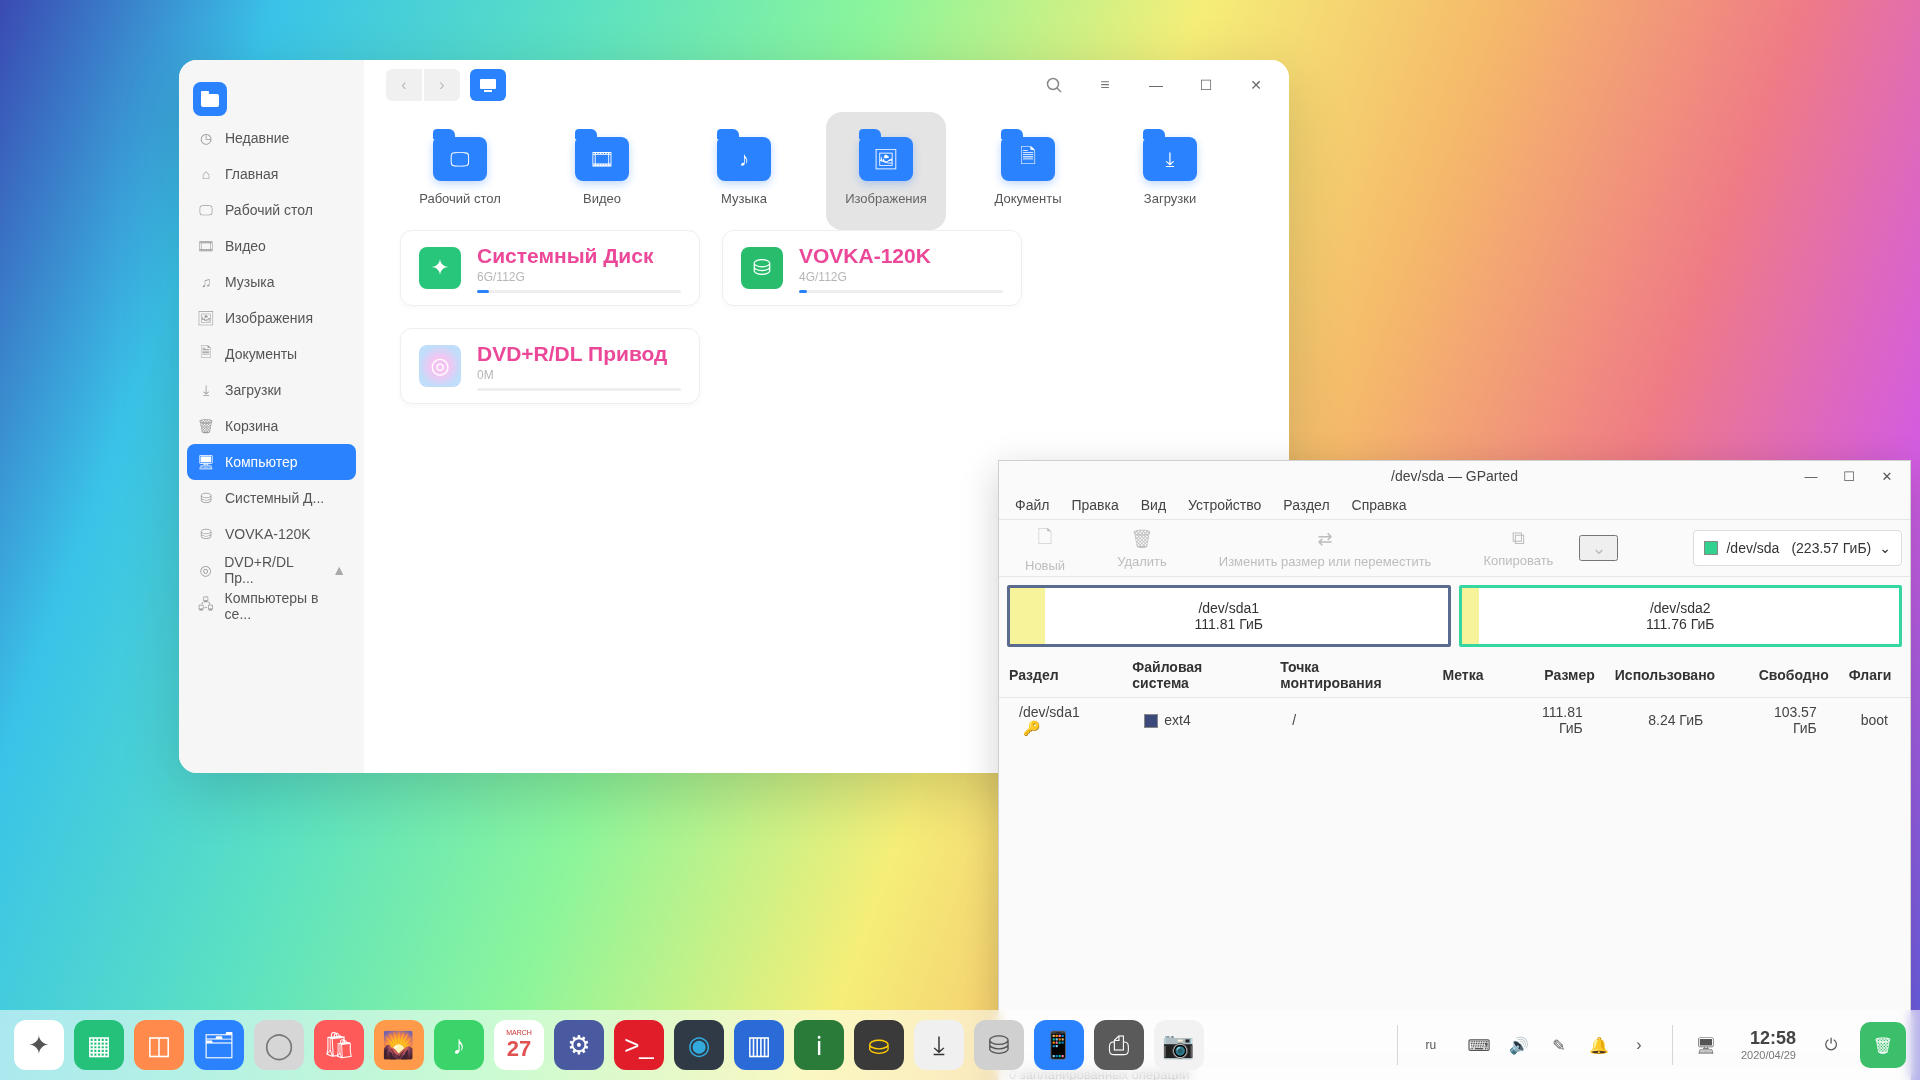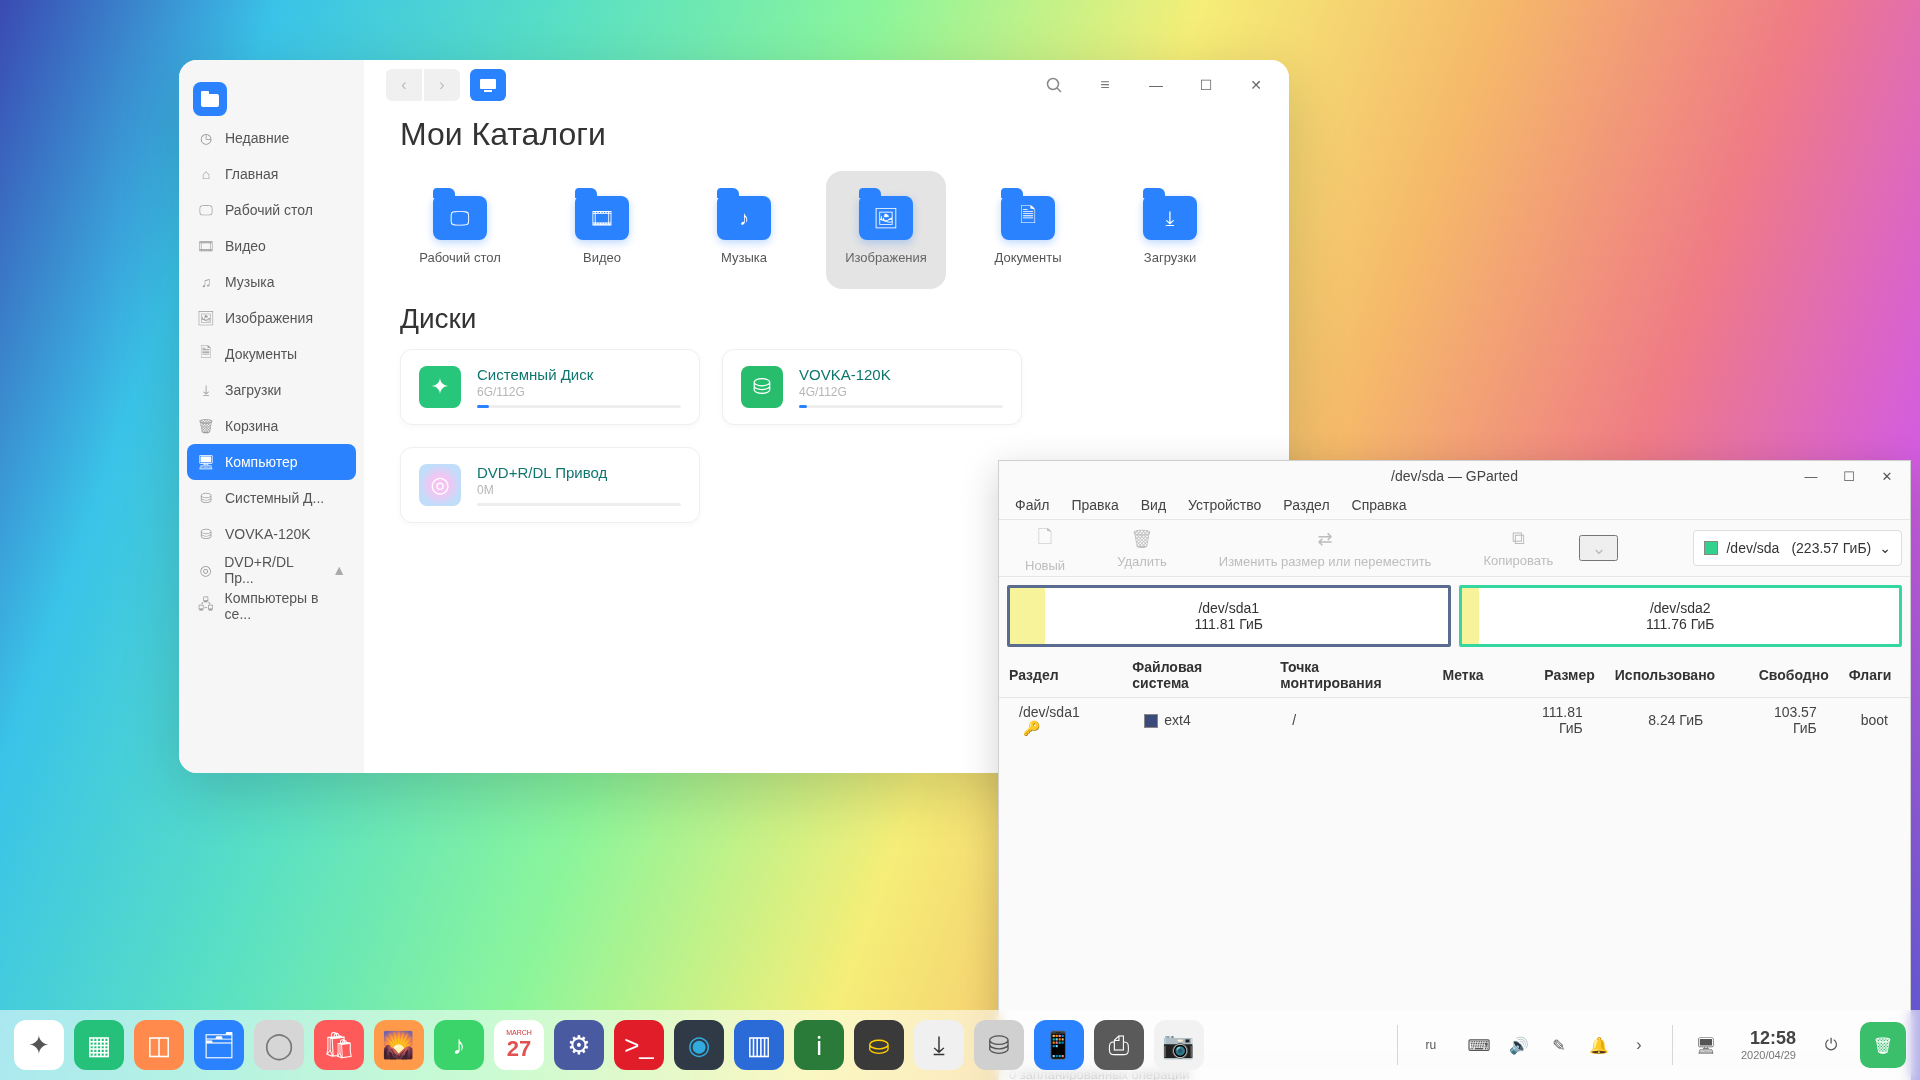--- a/index.html
+++ b/index.html
@@ -77,21 +77,21 @@
 .disk-card {
   width:300px; height:76px; background:#fff; border:1px solid #efefef; border-radius:12px;
   display:flex; align-items:center; padding:0 18px; gap:16px;
   box-shadow: 0 2px 6px rgba(0,0,0,.03);
 }
 .disk-icon { width:42px; height:42px; border-radius:8px; display:flex; align-items:center; justify-content:center; font-size:22px; color:#fff; }
 .disk-icon.sys { background:#27c67a; }
 .disk-icon.hdd { background:#28bd6c; }
 .disk-icon.dvd { background: radial-gradient(circle,#f4c4f2 30%,#c0ddfa 70%); }
 .disk-info { flex:1; }
-.disk-name { font-size:15px; color:#0f766e; font-weight:400; }
+.disk-name { font-size:21px; color:#ec4899; font-weight:700; }
 .disk-sub  { font-size:12px; color:#b6b6b6; margin-top:2px; }
 .disk-bar  { height:3px; background:#eee; border-radius:2px; margin-top:6px; position:relative; }
 .disk-fill { position:absolute; left:0; top:0; height:100%; background:#2a82ff; border-radius:2px; }
 
 .fm-status { position:absolute; bottom:8px; right:30px; font-size:13px; color:#888; }
 
 
 .gp-window {
   position: absolute; left: 998px; top: 428px; width: 913px; height: 629px;
   background:#fafafa; border:1px solid #cfcfcf;
@@ -250,21 +250,20 @@
       </button>
       <button class="fm-iconbtn">≡</button>
       <div class="fm-win-ctrl">
         <button>—</button>
         <button>☐</button>
         <button>✕</button>
       </div>
     </div>
 
     <div class="fm-content">
-      <div class="fm-h1">Мои Каталоги</div>
       <div class="cat-grid" id="cat-grid">
           <div class="cat-tile">
             <div class="folder-icon">
               <span class="folder-glyph">🖵</span>
             </div>
     <div class="cat-label">Рабочий стол</div>
           </div>
           <div class="cat-tile">
             <div class="folder-icon">
               <span class="folder-glyph">🎞</span>
@@ -290,21 +289,20 @@
     <div class="cat-label">Документы</div>
           </div>
           <div class="cat-tile">
             <div class="folder-icon">
               <span class="folder-glyph">⤓</span>
             </div>
     <div class="cat-label">Загрузки</div>
           </div>
         </div>
 
-      <div class="fm-h2">Диски</div>
       <div class="disk-row" id="disk-row">
           <div class="disk-card">
             <div class="disk-icon sys">✦</div>
     <div class="disk-info">
       <div class="disk-name">Системный Диск</div>
       <div class="disk-sub">6G/112G</div>
       <div class="disk-bar">
                 <div class="disk-fill" style="width:6%"></div>
               </div>
     </div>

